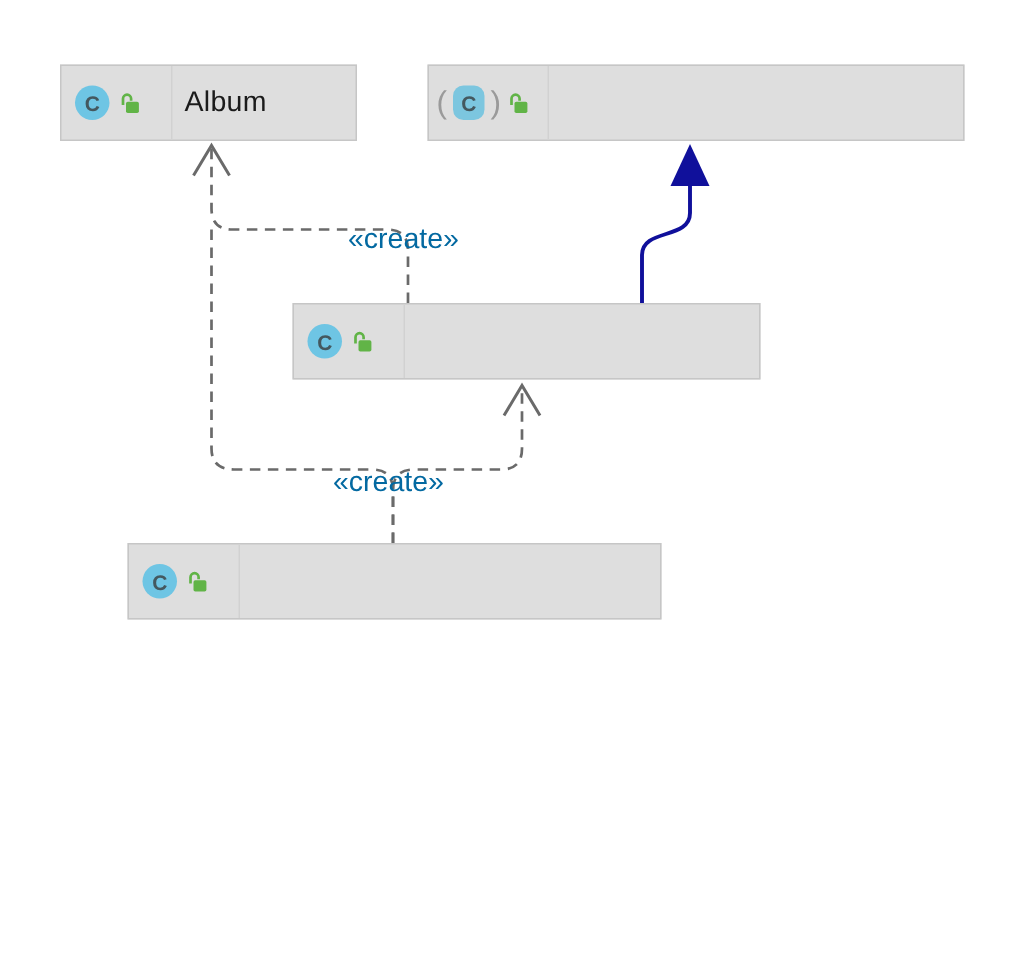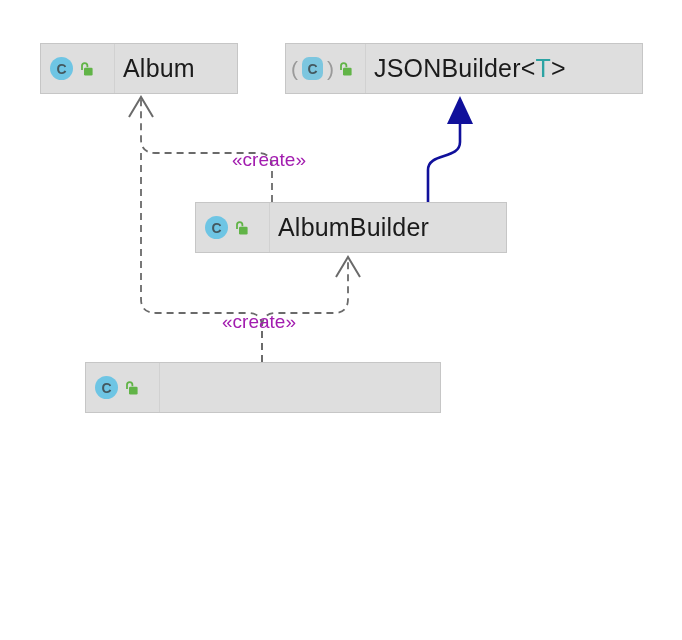--- a/index.html
+++ b/index.html
@@ -18,25 +18,25 @@
   }
   .icon-cell.wide{width:80px;padding-left:5px;gap:4px;}
   .class-badge{
     width:23px;height:23px;border-radius:50%;background:#6ec5e4;color:#44585f;
     font-size:14px;font-weight:600;display:flex;align-items:center;justify-content:center;
     flex:0 0 auto;line-height:1;
   }
   .class-badge.external{border-radius:7px;background:#7cc6df;width:21px;}
   .paren{color:#9a9a9a;font-size:21px;font-weight:400;line-height:1;}
   .node-label{
-    margin-left:8px;font-size:25px;color:#1b1b1b;letter-spacing:0.2px;white-space:nowrap;
+    margin-left:8px;font-size:19px;color:#1b1b1b;letter-spacing:0.2px;white-space:nowrap;
   }
   .generic-param{color:#2ba3a3;}
   .edge-label{
-    position:absolute;font-size:19px;color:#a21caf;width:104px;text-align:center;
+    position:absolute;font-size:19px;color:#0369a1;width:104px;text-align:center;
     white-space:nowrap;line-height:22px;
   }
   #label-create-upper{left:217px;top:149px;}
   #label-create-lower{left:207px;top:311px;}
   #node-album{left:40px;top:43px;width:198px;}
   #node-json-builder{left:285px;top:43px;width:358px;}
   #node-album-builder{left:195px;top:202px;width:312px;}
   #node-album-functions{left:85px;top:362px;width:356px;}
 </style>
 </head>
@@ -80,32 +80,30 @@
   <div class="node" id="node-json-builder">
     <div class="icon-cell wide">
       <span class="paren">(</span>
       <div class="class-badge external">C</div>
       <span class="paren">)</span>
       <svg width="15" height="16" viewBox="0 0 15 16">
         <path d="M3,9 L3,4.8 A2.7,2.7 0 0 1 8.4,4.8 L8.4,6.2" fill="none" stroke="#61b447" stroke-width="1.8"></path>
         <rect x="5" y="6.8" width="8.6" height="7.6" rx="1.2" fill="#61b447"></rect>
       </svg>
     </div>
-    <span class="node-label"><span>JSONBuilder&lt;</span><span class="generic-param">T</span><span>&gt;</span></span>
   </div>
 
   <div class="node" id="node-album-builder">
     <div class="icon-cell">
       <div class="class-badge">C</div>
       <svg width="15" height="16" viewBox="0 0 15 16">
         <path d="M3,9 L3,4.8 A2.7,2.7 0 0 1 8.4,4.8 L8.4,6.2" fill="none" stroke="#61b447" stroke-width="1.8"></path>
         <rect x="5" y="6.8" width="8.6" height="7.6" rx="1.2" fill="#61b447"></rect>
       </svg>
     </div>
-    <span class="node-label">AlbumBuilder</span>
   </div>
 
   <div class="node" id="node-album-functions">
     <div class="icon-cell">
       <div class="class-badge">C</div>
       <svg width="15" height="16" viewBox="0 0 15 16">
         <path d="M3,9 L3,4.8 A2.7,2.7 0 0 1 8.4,4.8 L8.4,6.2" fill="none" stroke="#61b447" stroke-width="1.8"></path>
         <rect x="5" y="6.8" width="8.6" height="7.6" rx="1.2" fill="#61b447"></rect>
       </svg>
     </div>

